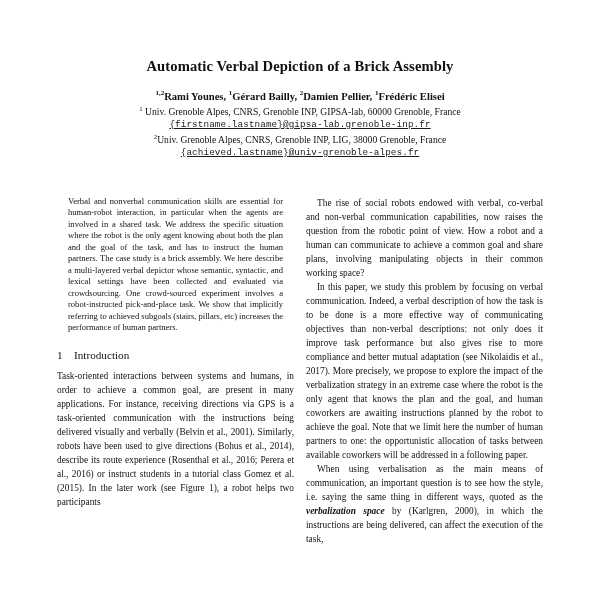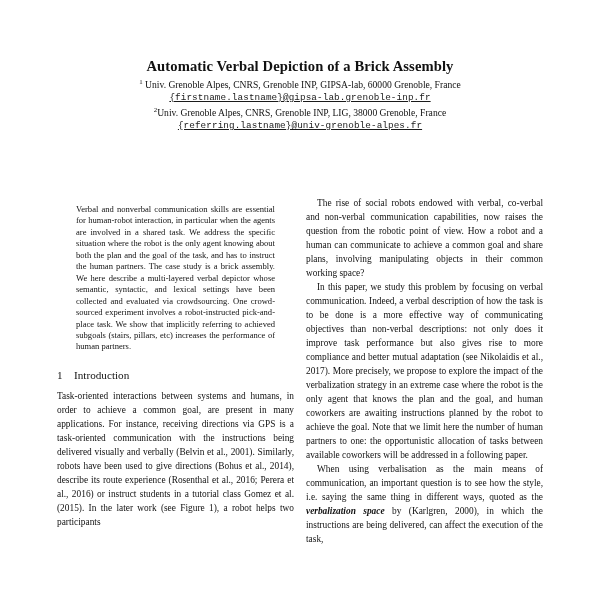--- a/index.html
+++ b/index.html
@@ -100,21 +100,21 @@
     font-weight: bold;
     margin: 0 0 11px 0;
     padding-top: 7px;
   }
 
   .abstract-body {
     font-size: 8.55px;
     line-height: 11.45px;
     text-align: justify;
     text-justify: inter-word;
-    margin: 8px;
+    margin: 0;
     padding: 0 11px 0 11px;
     hyphens: manual;
   }
 
   .section-heading {
     font-size: 11.2px;
     font-weight: normal;
     margin: 16px 0 8px 0;
   }
   .section-heading .secnum {
@@ -137,31 +137,37 @@
 </head>
 <body>
 
 <div class="page">
 
   <div class="title-block">
     <h1 class="paper-title">
       <span class="title-line">Automatic Verbal Depiction of a Brick Assembly</span>
     </h1>
 
+    <div class="authors">
+      <sup>1,2</sup><span>Rami Younes,</span>
+      <sup>1</sup><span>Gérard Bailly,</span>
+      <sup>2</sup><span>Damien Pellier,</span>
+      <sup>1</sup><span>Frédéric Elisei</span>
+    </div>
 
     <div class="affil affil-1">
       <sup>1</sup>
       <span>Univ. Grenoble Alpes, CNRS, Grenoble INP, GIPSA-lab, 60000 Grenoble, France</span>
     </div>
     <div class="email">{firstname.lastname}@gipsa-lab.grenoble-inp.fr</div>
 
     <div class="affil affil-2">
       <sup>2</sup><span>Univ. Grenoble Alpes, CNRS, Grenoble INP, LIG, 38000 Grenoble, France</span>
     </div>
-    <div class="email">{referring.lastname}@univ-grenoble-alpes.fr</div>
+    <div class="email">{achieved.lastname}@univ-grenoble-alpes.fr</div>
   </div>
 
   <div class="columns">
 
     <div class="col col-left">
       <p class="abstract-body">Verbal and nonverbal communication skills are essential for human-robot interaction, in particular when the agents are involved in a shared task. We address the specific situation where the robot is the only agent knowing about both the plan and the goal of the task, and has to instruct the human partners. The case study is a brick assembly. We here describe a multi-layered verbal depictor whose semantic, syntactic, and lexical settings have been collected and evaluated via crowdsourcing. One crowd-sourced experiment involves a robot-instructed pick-and-place task. We show that implicitly referring to achieved subgoals (stairs, pillars, etc) increases the performance of human partners.</p>
 
       <div class="section-heading">
         <span class="secnum">1</span><span>Introduction</span>
       </div>

